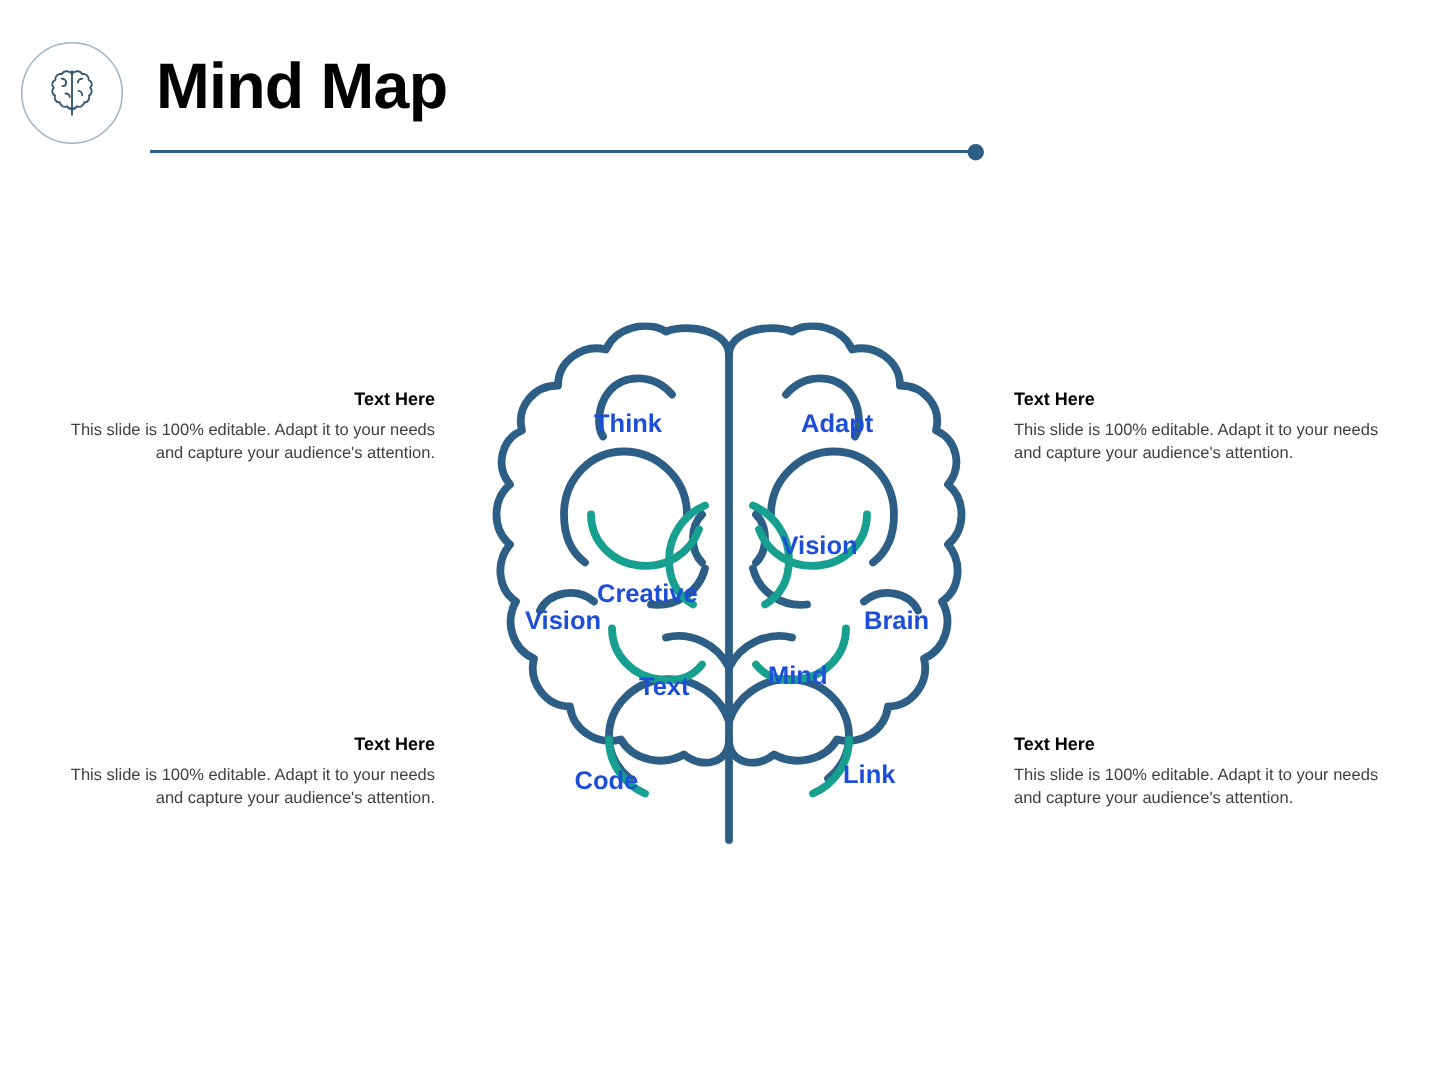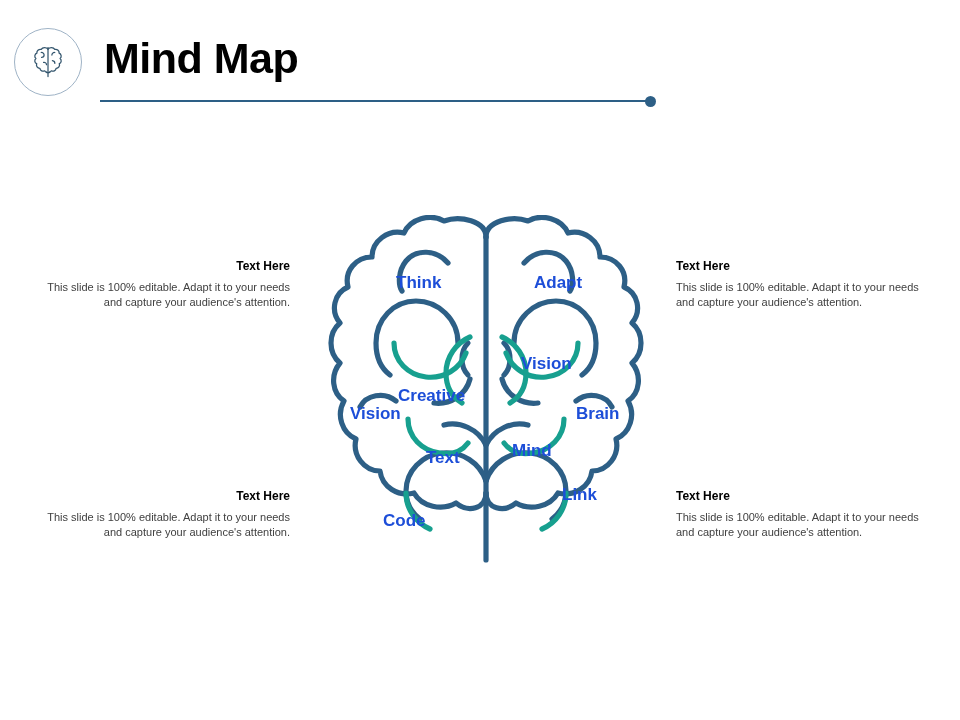--- a/index.html
+++ b/index.html
@@ -113,21 +113,21 @@
 
   #label-think    { left: 396px; top: 276px; }
   #label-brain    { left: 534px; top: 276px; }
   #label-creative { left: 398px; top: 353px; margin-top: 36px; }
   #label-visual   { left: 521px; top: 357px; }
   #label-storm    { left: 350px; top: 407px; }
   #label-vision   { left: 576px; top: 407px; }
   #label-idea     { left: 426px; top: 451px; }
   #label-mind     { left: 512px; top: 444px; }
   #label-code     { left: 383px; top: 514px; }
-  #label-link     { left: 562px; top: 488px; }
+  #label-link     { left: 562px; top: 510px; }
 </style>
 </head>
 <body>
 
 <div id="slide">
 
   <div id="header-icon-circle">
     <svg width="42" height="42" viewBox="0 0 42 42">
       <g fill="none" stroke="#34566e" stroke-width="1.25" stroke-linecap="round" stroke-linejoin="round">
         <line x1="21" y1="6.5" x2="21" y2="35.5"></line>

